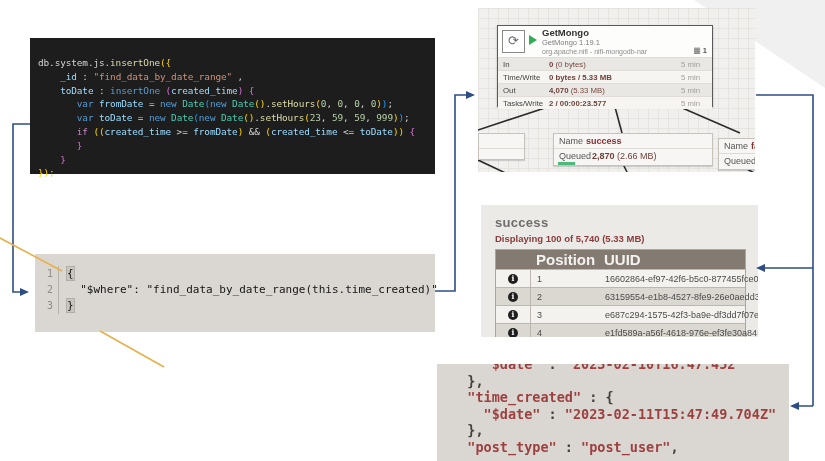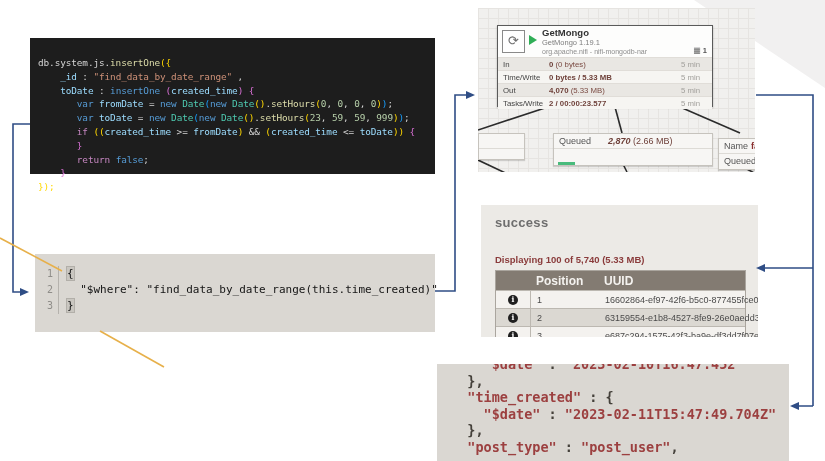--- a/index.html
+++ b/index.html
@@ -55,31 +55,31 @@
   .st-label{width:46px;color:#444;flex:0 0 auto;}
   .st-value{flex:1;color:#7a4a42;white-space:nowrap;overflow:hidden;}
   .st-value b{color:#6d3f38;}
   .st-window{width:26px;text-align:left;color:#a2a09c;flex:0 0 auto;}
 
   .conn-label{position:absolute;background:#f7f6f4;border:1px solid #c6c3bd;z-index:2;
               font-size:9px;color:#555;box-shadow:0 1px 1px rgba(0,0,0,.15);}
   .conn-row{padding:1px 5px;height:12px;line-height:12px;white-space:nowrap;}
   .conn-row:first-child{border-bottom:1px solid #dddbd6;}
   .conn-name{color:#8a2f2f;font-weight:bold;margin-left:3px;}
-  .conn-count{color:#6d3f38;font-weight:bold;margin-left:17px;font-style:italic;}
+  .conn-count{color:#6d3f38;font-weight:bold;margin-left:1px;}
   .conn-rest{color:#6d3f38;}
   .queue-indicator{position:absolute;left:4px;bottom:0;width:17px;height:3px;background:#49bb7c;}
 
   
   .queue-panel{position:absolute;left:481px;top:205px;width:277px;height:132px;background:#eceae6;
                z-index:2;padding:10px 12px 0 14px;box-sizing:border-box;overflow:hidden;}
   .queue-title{font-size:13px;font-weight:bold;color:#6e6e6e;letter-spacing:.3px;}
-  .queue-summary{font-size:9.5px;font-weight:bold;color:#8a3b3b;margin-top:24px;}
+  .queue-summary{font-size:9.5px;font-weight:bold;color:#8a3b3b;margin-top:3px;}
   .queue-table{margin-top:5px;border:1px solid #aaa59e;}
-  .qt-header{display:flex;background:#837b72;color:#f4f2ef;font-weight:bold;font-size:12px;
+  .qt-header{display:flex;background:#837b72;color:#f4f2ef;font-weight:bold;font-size:15px;
              height:19px;align-items:center;}
   .qt-row{display:flex;height:17px;align-items:center;font-size:9px;color:#4a4a4a;
           border-top:1px solid #bcb8b1;}
   .qt-row:nth-child(odd){background:#f4f2ef;}
   .qt-row:nth-child(even){background:#dbd8d2;}
   .col-icon{width:34px;flex:0 0 auto;text-align:center;border-right:1px solid #bcb8b1;height:100%;
             display:flex;align-items:center;justify-content:center;}
   .qt-header .col-icon{border-right:none;}
   .col-pos{width:62px;flex:0 0 auto;padding-left:6px;}
   .col-uuid{flex:1;padding-left:6px;white-space:nowrap;}
@@ -107,21 +107,20 @@
 
   <div class="dark-editor">
     <div id="mongo-code">
         <div class="cl"><span class="tk-d">db.system.js.</span><span class="tk-f">insertOne</span><span class="tk-b1">({</span></div>
         <div class="cl"><span class="tk-d">    </span><span class="tk-v">_id</span><span class="tk-d"> : </span><span class="tk-s">"find_data_by_date_range"</span><span class="tk-d"> ,</span></div>
         <div class="cl"><span class="tk-d">    </span><span class="tk-v">toDate</span><span class="tk-d"> : </span><span class="tk-k">insertOne</span><span class="tk-d"> </span><span class="tk-b2">(</span><span class="tk-v">created_time</span><span class="tk-b2">)</span><span class="tk-d"> </span><span class="tk-b2">{</span></div>
         <div class="cl"><span class="tk-d">       </span><span class="tk-k">var</span><span class="tk-d"> </span><span class="tk-v">fromDate</span><span class="tk-d"> = </span><span class="tk-k">new</span><span class="tk-d"> </span><span class="tk-t">Date</span><span class="tk-b3">(</span><span class="tk-k">new</span><span class="tk-d"> </span><span class="tk-t">Date</span><span class="tk-b1">()</span><span class="tk-d">.</span><span class="tk-f">setHours</span><span class="tk-b1">(</span><span class="tk-n">0</span><span class="tk-d">, </span><span class="tk-n">0</span><span class="tk-d">, </span><span class="tk-n">0</span><span class="tk-d">, </span><span class="tk-n">0</span><span class="tk-b1">)</span><span class="tk-b3">)</span><span class="tk-d">;</span></div>
         <div class="cl"><span class="tk-d">       </span><span class="tk-k">var</span><span class="tk-d"> </span><span class="tk-v">toDate</span><span class="tk-d"> = </span><span class="tk-k">new</span><span class="tk-d"> </span><span class="tk-t">Date</span><span class="tk-b3">(</span><span class="tk-k">new</span><span class="tk-d"> </span><span class="tk-t">Date</span><span class="tk-b1">()</span><span class="tk-d">.</span><span class="tk-f">setHours</span><span class="tk-b1">(</span><span class="tk-n">23</span><span class="tk-d">, </span><span class="tk-n">59</span><span class="tk-d">, </span><span class="tk-n">59</span><span class="tk-d">, </span><span class="tk-n">999</span><span class="tk-b1">)</span><span class="tk-b3">)</span><span class="tk-d">;</span></div>
         <div class="cl"><span class="tk-d">       </span><span class="tk-c">if</span><span class="tk-d"> </span><span class="tk-b1">((</span><span class="tk-v">created_time</span><span class="tk-d"> &gt;= </span><span class="tk-v">fromDate</span><span class="tk-b1">)</span><span class="tk-d"> &amp;&amp; </span><span class="tk-b1">(</span><span class="tk-v">created_time</span><span class="tk-d"> &lt;= </span><span class="tk-v">toDate</span><span class="tk-b1">))</span><span class="tk-d"> </span><span class="tk-b2">{</span></div>
         <div class="cl"><span class="tk-d">       </span><span class="tk-b2">}</span></div>
-        <div class="cl"><span class="tk-d">       </span><span class="tk-c">return</span><span class="tk-d"> </span><span class="tk-k">false</span><span class="tk-d">;</span></div>
         <div class="cl"><span class="tk-d">    </span><span class="tk-b2">}</span></div>
         <div class="cl"><span class="tk-b1">});</span></div>
       </div>
   </div>
 
   <div class="query-editor">
     <div id="query-lines">
         <div class="qrow">
           <span class="qnum">1</span>
           <span class="qtxt"><span class="brk">{</span></span>
@@ -183,20 +182,21 @@
           </div>
         </div>
     </div>
 
     <div class="conn-label" style="left:0;top:125px;width:45px;height:25px;">
       <div class="conn-row"></div>
         <div class="conn-row"></div>
     </div>
 
     <div class="conn-label" style="left:75px;top:125px;width:158px;height:31px;">
+      <div class="conn-row"><span>Name</span><span class="conn-name">success</span></div>
       <div class="conn-row"><span>Queued</span><span class="conn-count">2,870</span><span class="conn-rest"> (2.66 MB)</span></div>
       <div class="queue-indicator"></div>
     </div>
 
     <div class="conn-label" style="left:240px;top:130px;width:90px;height:30px;">
       <div class="conn-row"><span>Name</span><span class="conn-name">fai</span></div>
       <div class="conn-row"><span>Queued</span></div>
     </div>
   </div>
 

